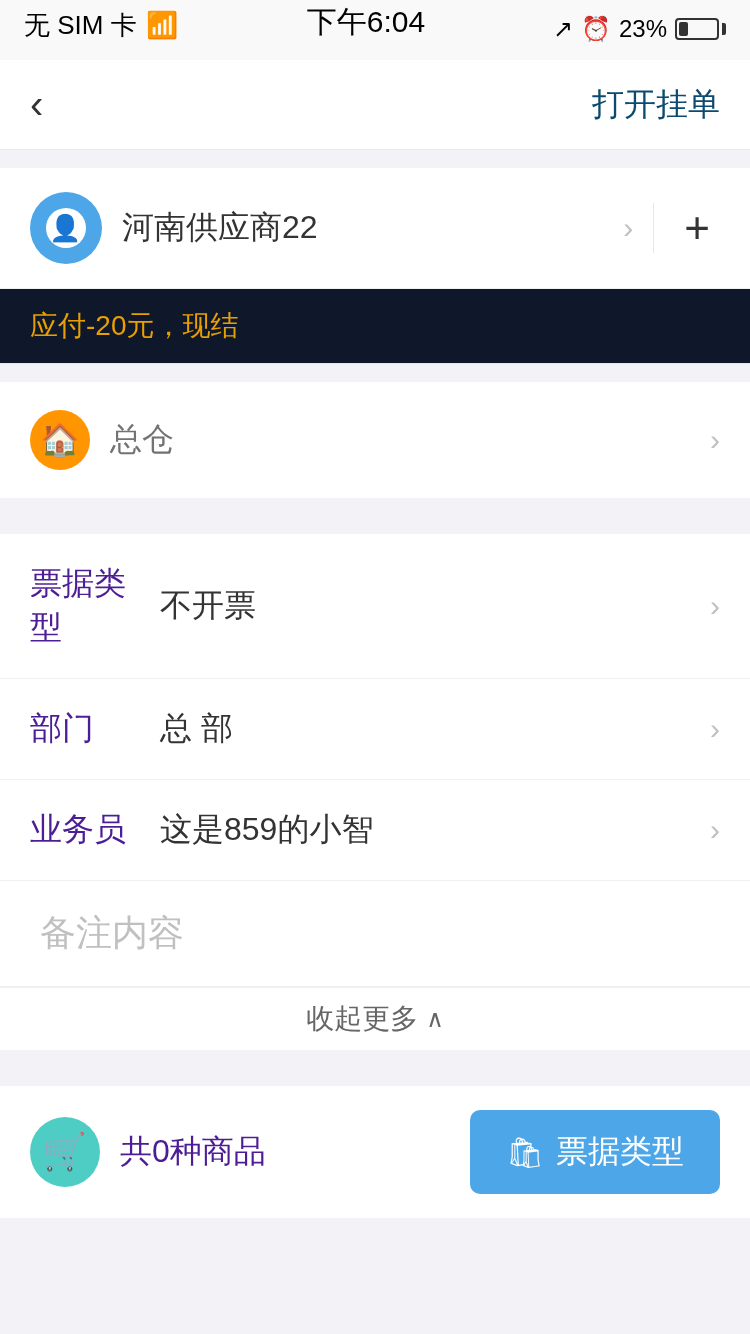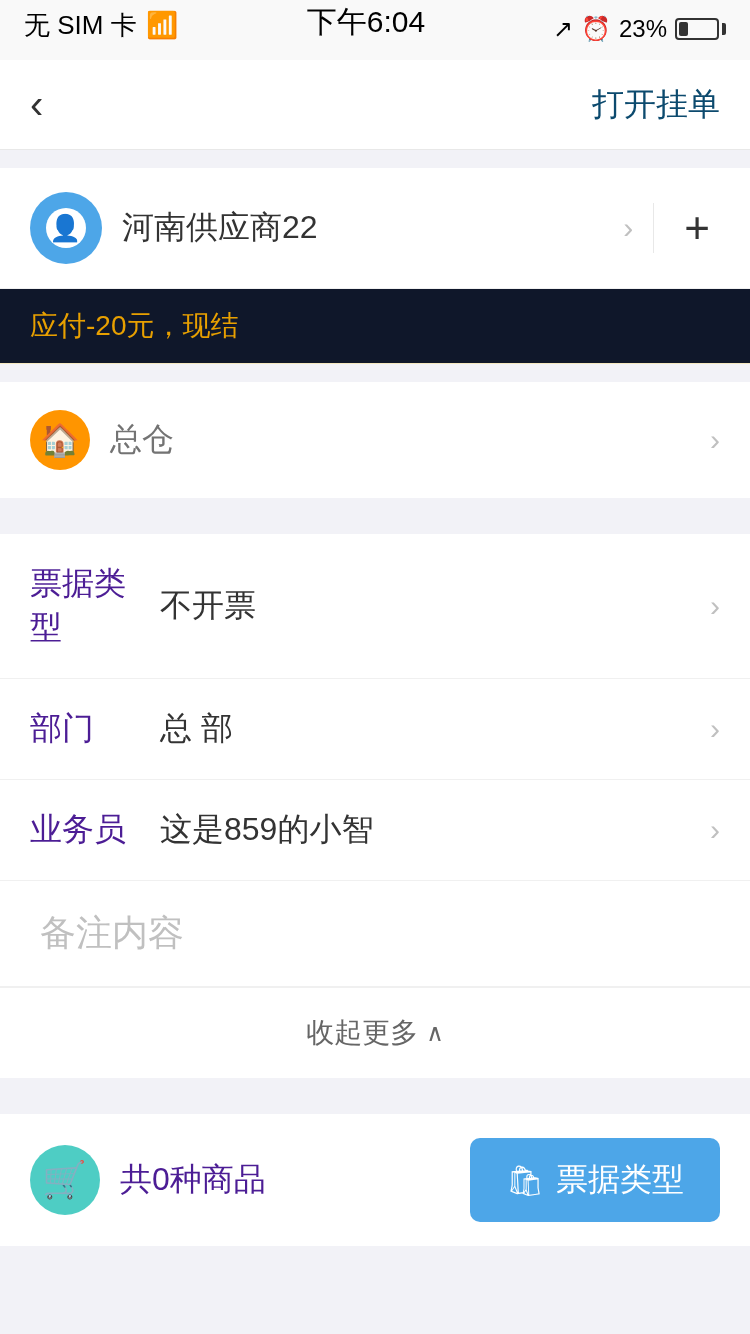--- a/index.html
+++ b/index.html
@@ -196,21 +196,21 @@
       color: #c0c0c0;
       padding-left: 10px;
     }
 
     
     .collapse-row {
       background: #fff;
       display: flex;
       align-items: center;
       justify-content: center;
-      padding: 26px 30px;
+      padding: 12px 30px;
       font-size: 28px;
       color: #666;
       cursor: pointer;
       border-top: 1px solid #f0f0f0;
     }
     .collapse-arrow {
       margin-left: 8px;
       font-size: 24px;
     }
 

